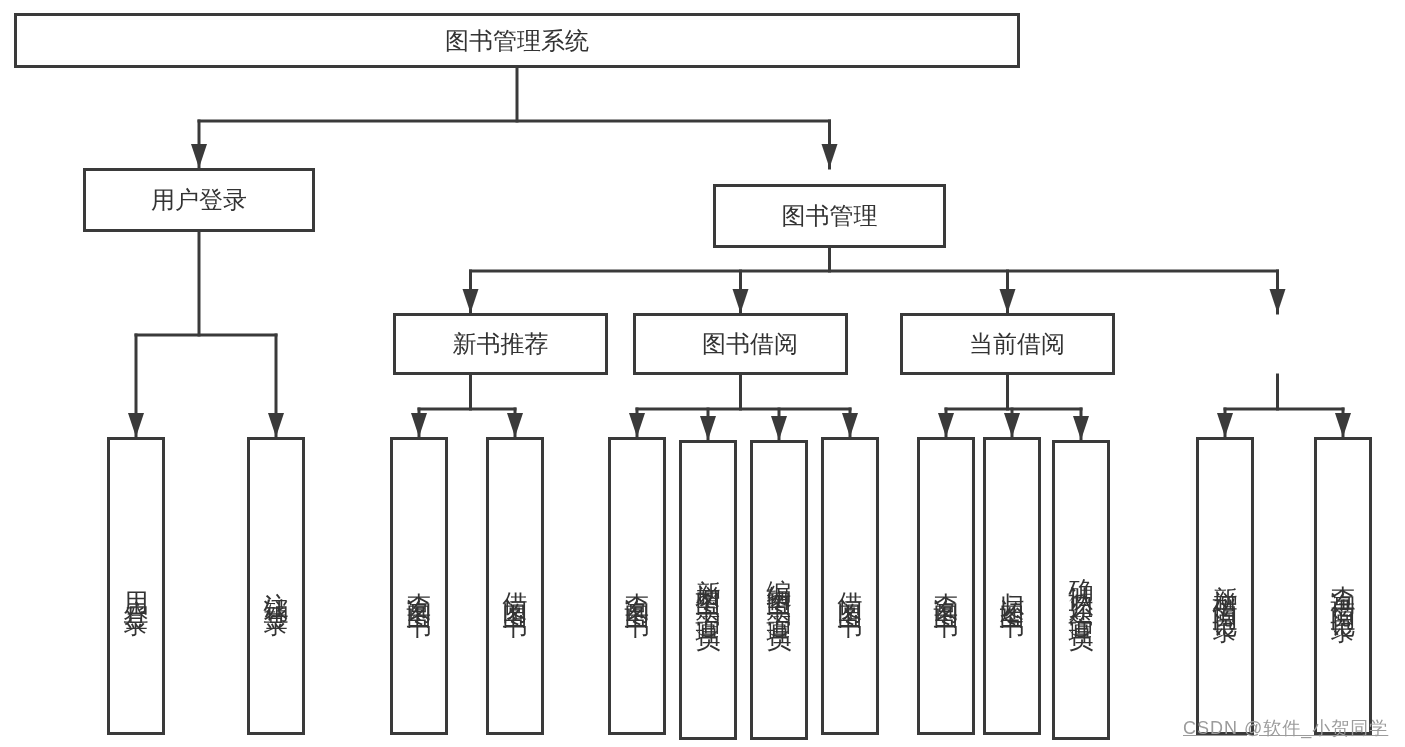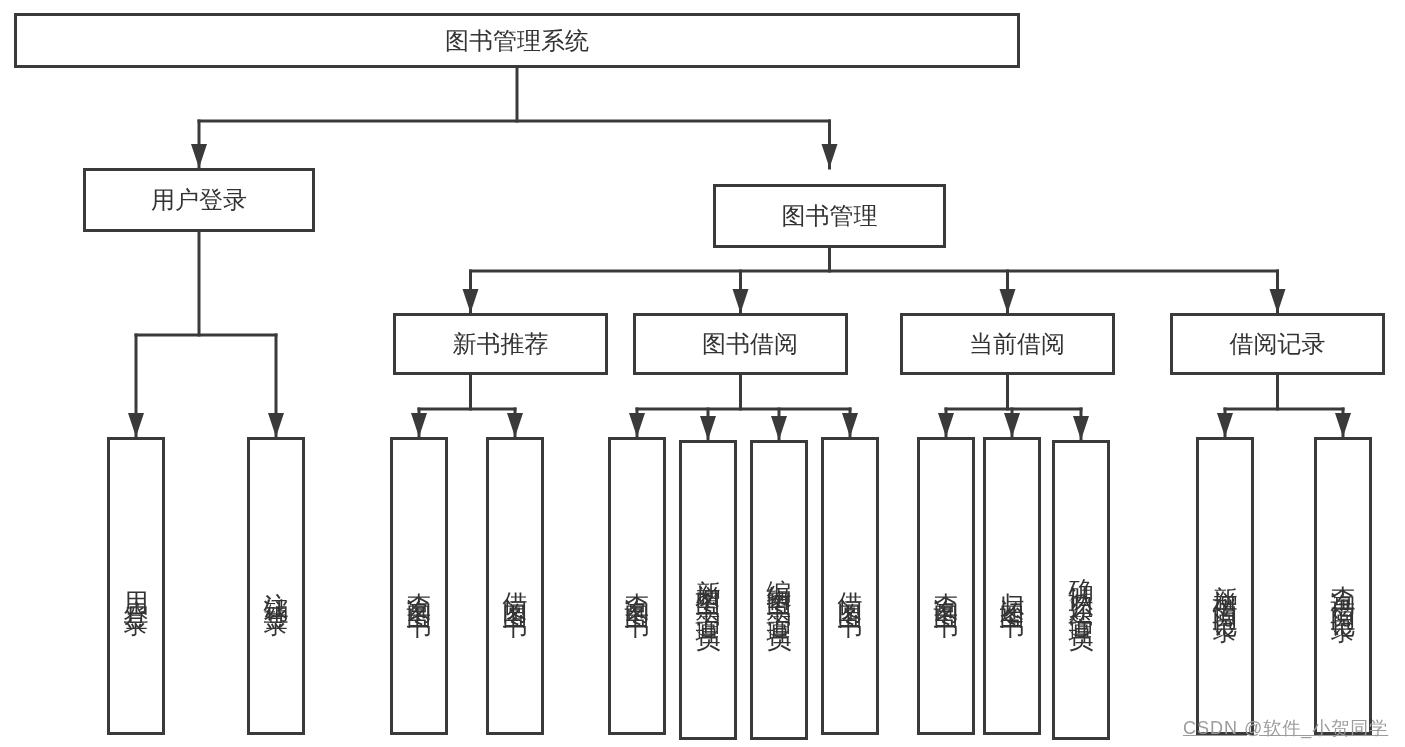--- a/index.html
+++ b/index.html
@@ -143,23 +143,20 @@
 
   <div class="node" style="left:363px;top:313px;width:215px;height:62px;margin-left:30px;">
     <span>新书推荐</span>
   </div>
   <div class="node" style="left:633px;top:313px;width:215px;height:62px;padding-left:19px;">
     <span>图书借阅</span>
   </div>
   <div class="node" style="left:900px;top:313px;width:215px;height:62px;padding-left:19px;">
     <span>当前借阅</span>
   </div>
-  <div class="node" style="left:1170px;top:313px;width:215px;height:62px;">
-    <span>借阅记录</span>
-  </div>
 
   <div class="node leaf" style="left:107px;top:437px;width:58px;height:298px;">
     <span class="vtext">用户登录</span>
   </div>
   <div class="node leaf" style="left:247px;top:437px;width:58px;height:298px;">
     <span class="vtext">注销登录</span>
   </div>
 
   <div class="node leaf" style="left:390px;top:437px;width:58px;height:298px;">
     <span class="vtext">查询图书</span>

